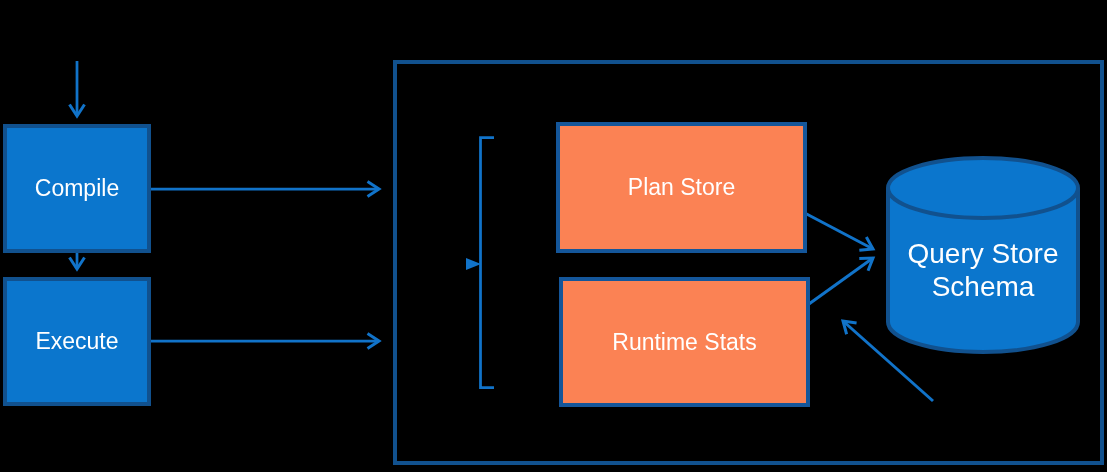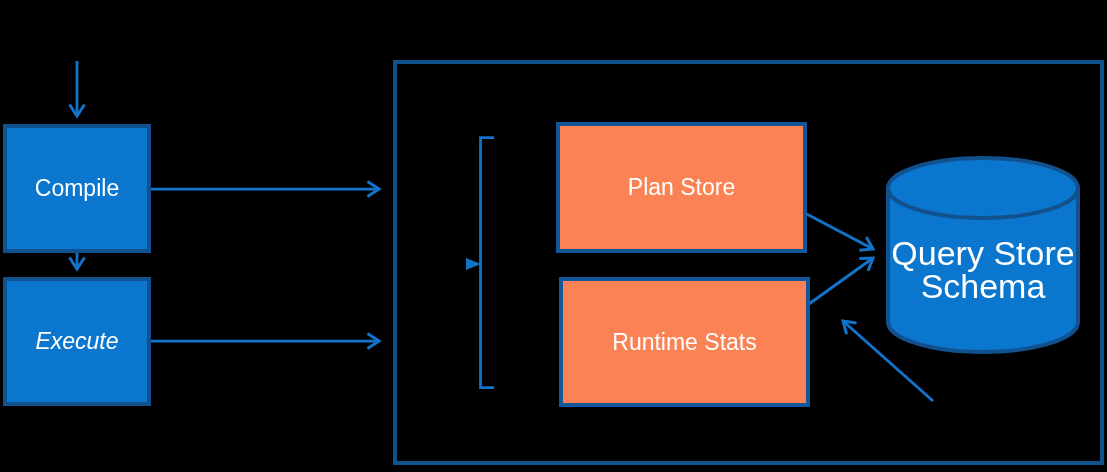--- a/index.html
+++ b/index.html
@@ -37,30 +37,30 @@
     position: absolute;
     box-sizing: border-box;
     left: 393px;
     top: 60px;
     width: 711px;
     height: 405px;
     border: 4px solid #11518e;
     background: transparent;
   }
   #compile-box  { left: 3px;   top: 124px; width: 148px; height: 129px; }
-  #execute-box  { left: 3px;   top: 277px; width: 148px; height: 129px; font-style: italic; }
+  #execute-box  { left: 3px;   top: 277px; width: 148px; height: 129px; }
   #plan-store-box    { left: 512px; top: 122px; width: 251px; height: 131px; margin-left: 44px; }
   #runtime-stats-box { left: 512px; top: 277px; width: 251px; height: 130px; margin-left: 47px; }
   .cylinder-label {
     position: absolute;
     left: 883px;
     top: 237px;
     width: 200px;
     color: #ffffff;
-    font-size: 34px;
+    font-size: 28px;
     line-height: 33px;
     text-align: center;
   }
   svg.overlay {
     position: absolute;
     left: 0;
     top: 0;
     width: 1107px;
     height: 472px;
     pointer-events: none;

